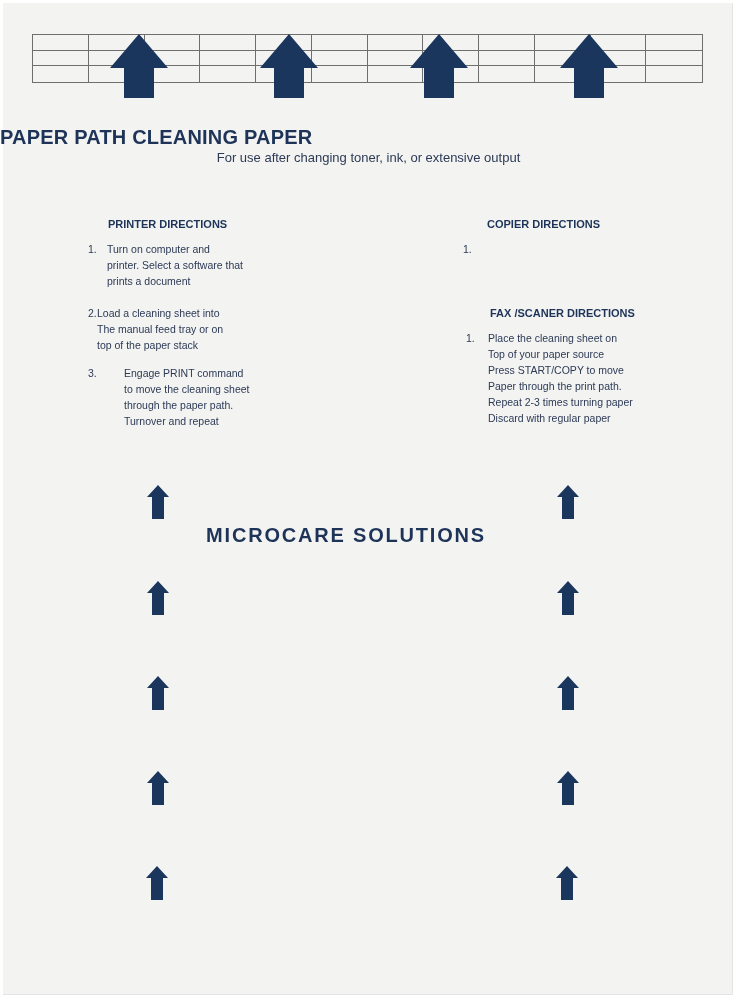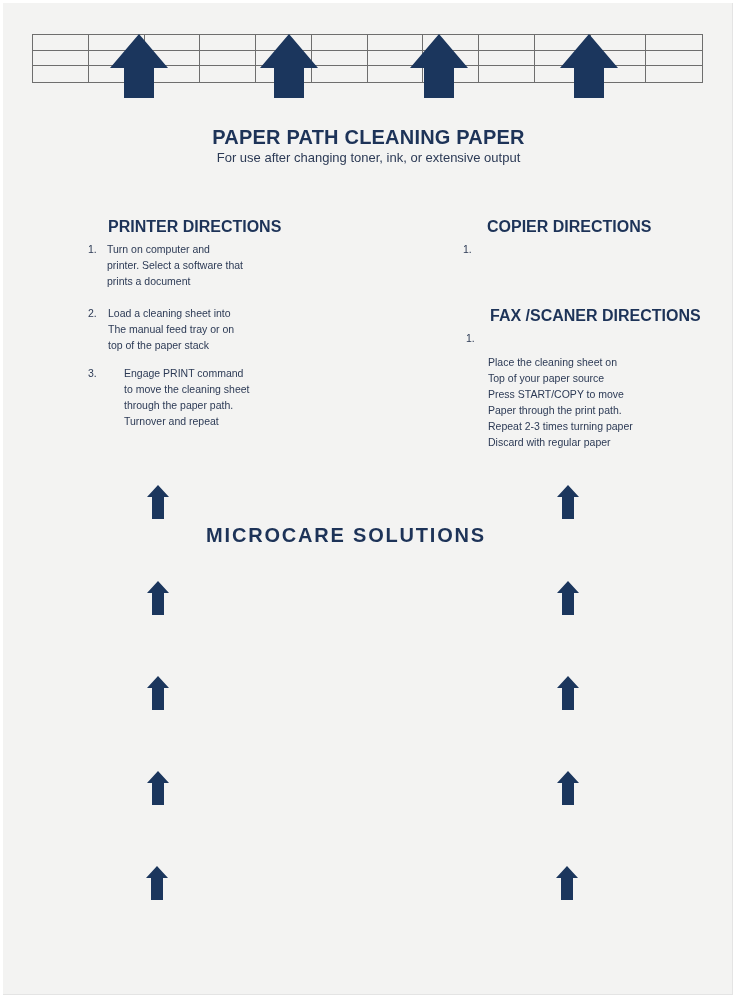--- a/index.html
+++ b/index.html
@@ -28,31 +28,31 @@
     .grid .cell {
       border-right: 1px solid #6e6e6e;
       border-bottom: 1px solid #6e6e6e;
     }
     .grid .cell.last-col { border-right: none; }
     .grid .cell.last-row { border-bottom: none; }
     .big-arrow, .small-arrow { position: absolute; }
     .big-arrow svg, .small-arrow svg { display: block; }
     .title {
       position: absolute; left: 0; width: 737px; top: 126px;
-      text-align: center;
+      text-align: left;
       font-size: 20px; font-weight: bold; color: #1d3358;
       letter-spacing: 0.2px;
     }
     .subtitle {
       position: absolute; left: 0; width: 737px; top: 150px;
       text-align: center;
       font-size: 13px; color: #2c3a55;
     }
     .section-heading {
-      position: absolute; font-size: 16px; font-weight: bold; color: #1d3358;
+      position: absolute; font-size: 11px; font-weight: bold; color: #1d3358;
     }
     .item {
       position: absolute; font-size: 10.5px; line-height: 16px; color: #2c3a55;
     }
     .item .num { position: absolute; left: 0; top: 0; }
     .item .line { display: block; white-space: nowrap; }
     .brand {
       position: absolute; left: 0; width: 692px; top: 524px;
       text-align: center;
       font-size: 20px; font-weight: bold; color: #1d3358;
@@ -134,21 +134,21 @@
   <span class="num">1.</span>
   <div style="margin-left:19px;">
     <span class="line">Turn on computer and</span>
     <span class="line">printer. Select a software that</span>
     <span class="line">prints a document</span>
   </div>
 </div>
 
 <div class="item" style="left:88px; top:305px;">
   <span class="num">2.</span>
-  <div style="margin-left:20px;">
+  <div style="margin-left:9px;">
     <span class="line">Load a cleaning sheet into</span>
     <span class="line">The manual feed tray or on</span>
     <span class="line">top of the paper stack</span>
   </div>
 </div>
 
 <div class="item" style="left:88px; top:365px;">
   <span class="num">3.</span>
   <div style="margin-left:36px;">
     <span class="line">Engage PRINT command</span>
@@ -161,21 +161,21 @@
 <div class="section-heading" style="left:487px; top:218px;">COPIER DIRECTIONS</div>
 
 <div class="item" style="left:463px; top:241px;">
   <span class="num">1.</span>
 </div>
 
 <div class="section-heading" style="left:490px; top:307px;">FAX /SCANER DIRECTIONS</div>
 
 <div class="item" style="left:466px; top:330px;">
   <span class="num">1.</span>
-  <div style="margin-left:22px;margin-top:24px;">
+  <div style="margin-left:22px;">
     <span class="line">Place the cleaning sheet on</span>
     <span class="line">Top of your paper source</span>
     <span class="line">Press START/COPY to move</span>
     <span class="line">Paper through the print path.</span>
     <span class="line">Repeat 2-3 times turning paper</span>
     <span class="line">Discard with regular paper</span>
   </div>
 </div>
 
 <div class="brand">MICROCARE SOLUTIONS</div>

